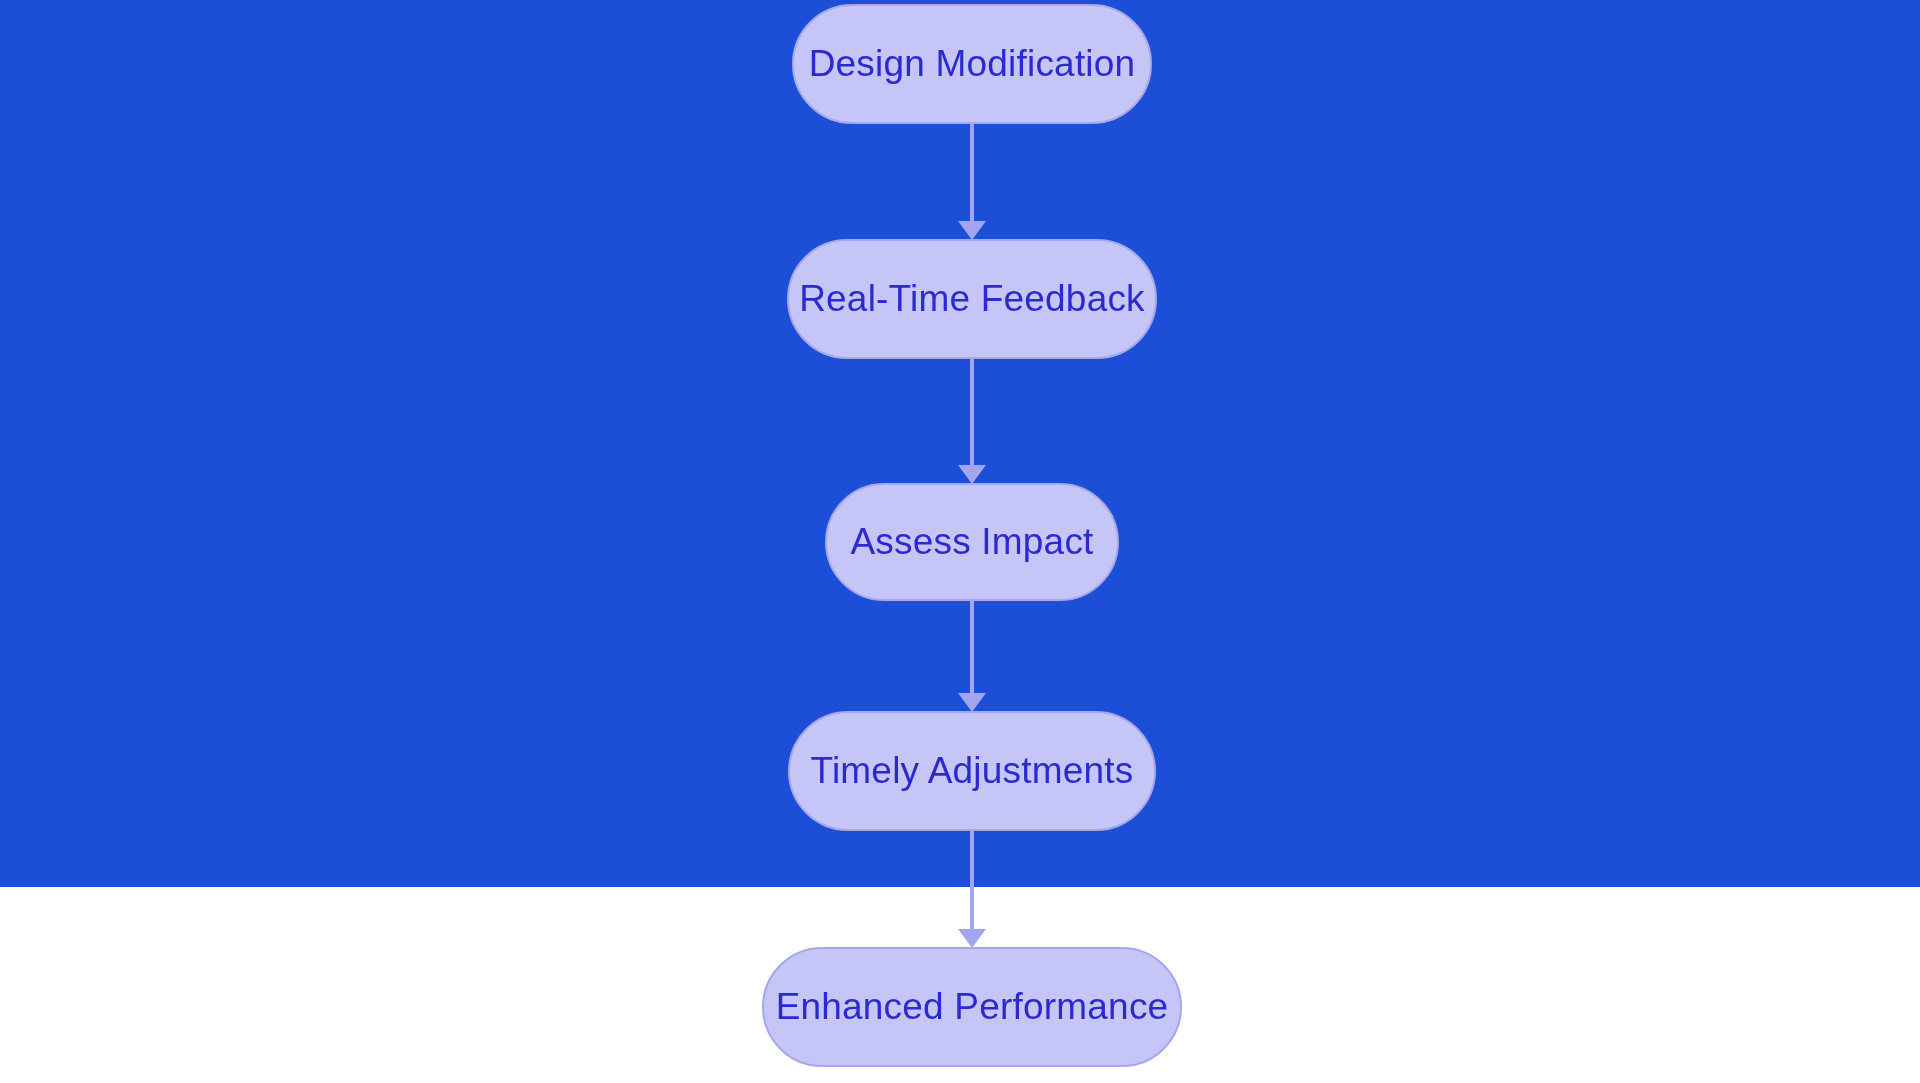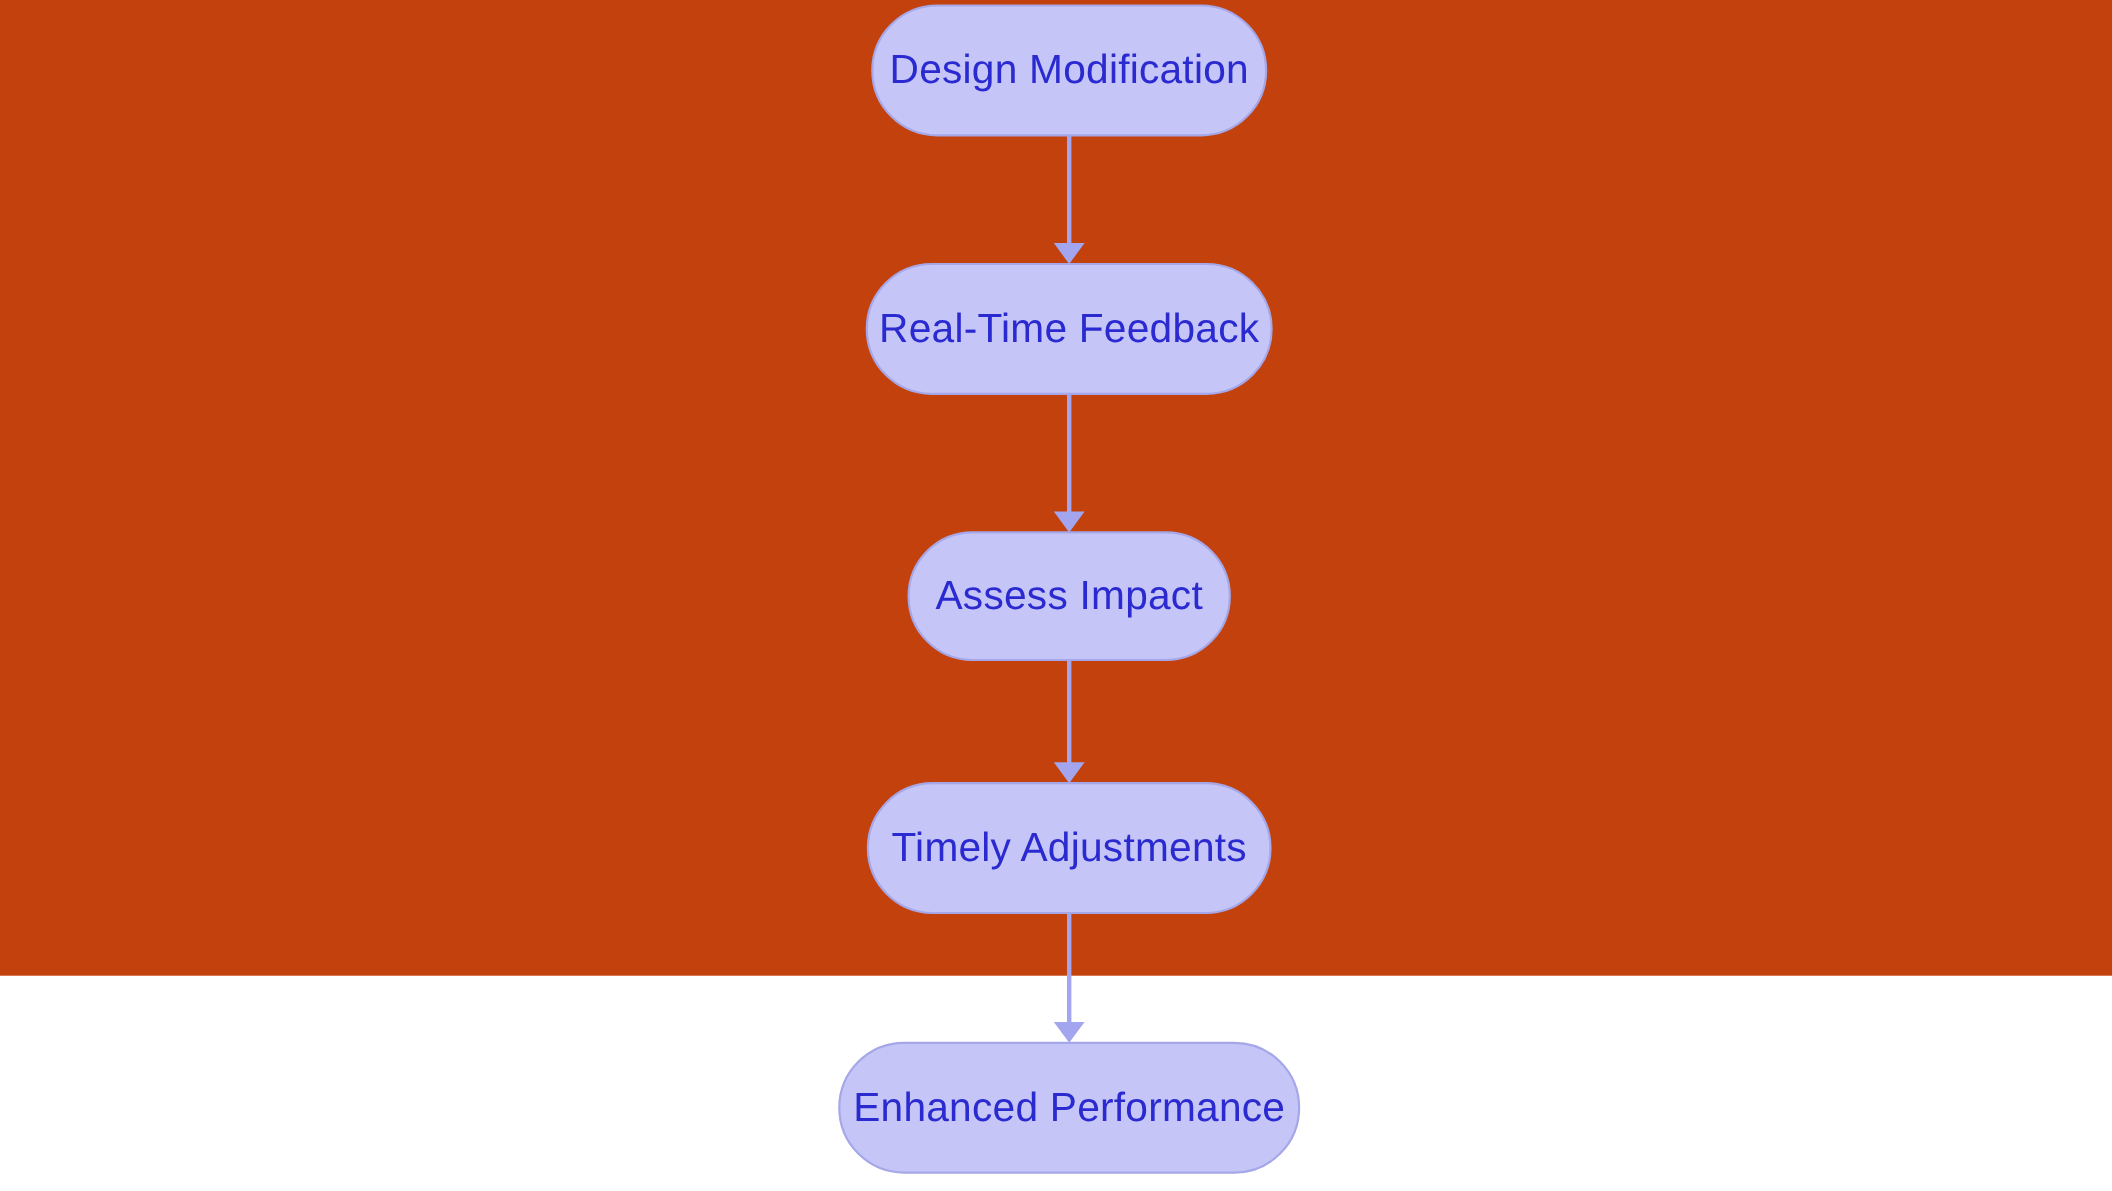--- a/index.html
+++ b/index.html
@@ -11,21 +11,21 @@
   body {
     width: 1920px;
     height: 1083px;
     font-family: "Liberation Sans", "DejaVu Sans", sans-serif;
     overflow: hidden;
   }
   #flow-canvas {
     position: relative;
     width: 1920px;
     height: 887px;
-    background: #c2410c;
+    background: #1d4ed8;
     text-decoration: underline;
   }
   #flow-svg {
     position: absolute;
     top: 0;
     left: 0;
     width: 1920px;
     height: 1083px;
     display: block;
   }

